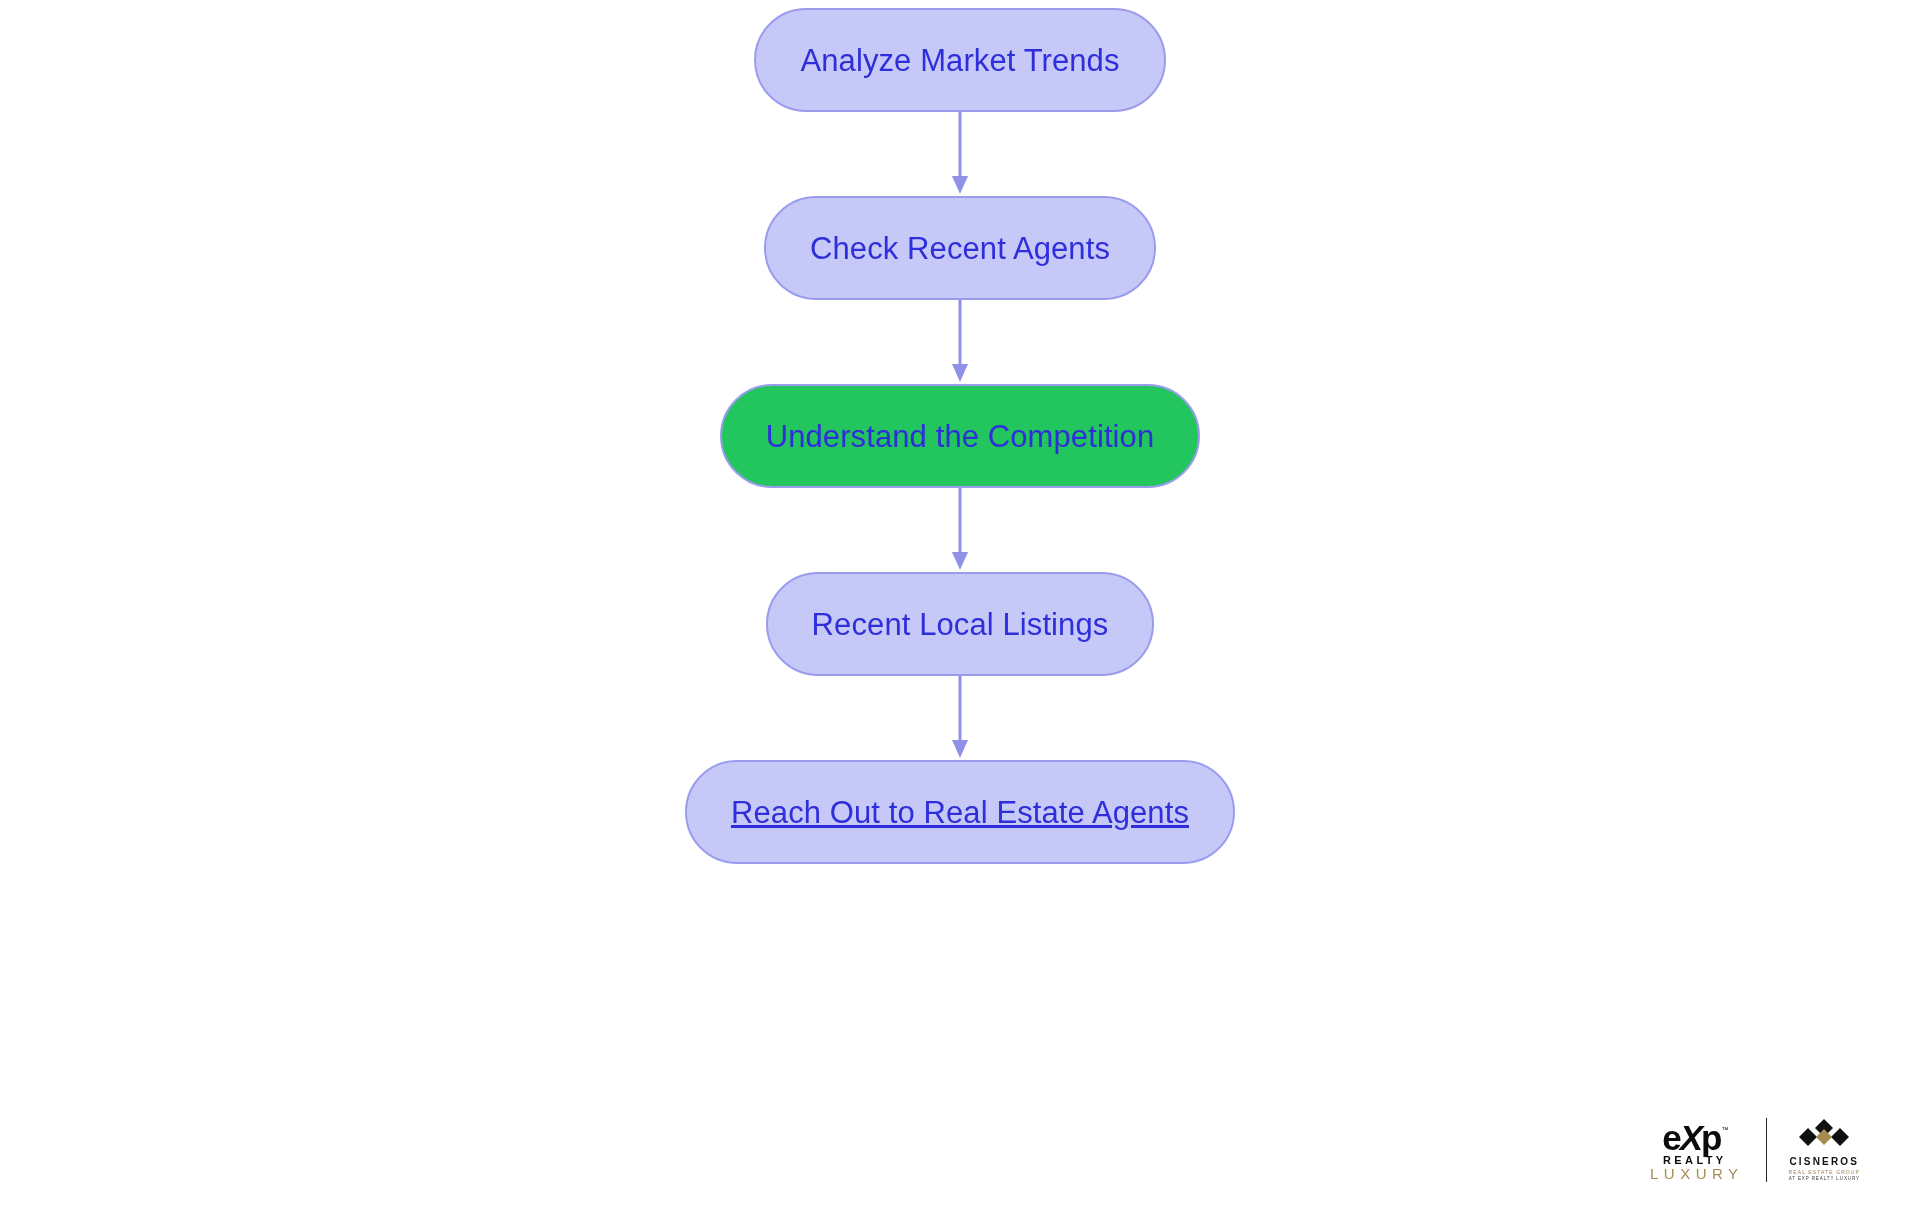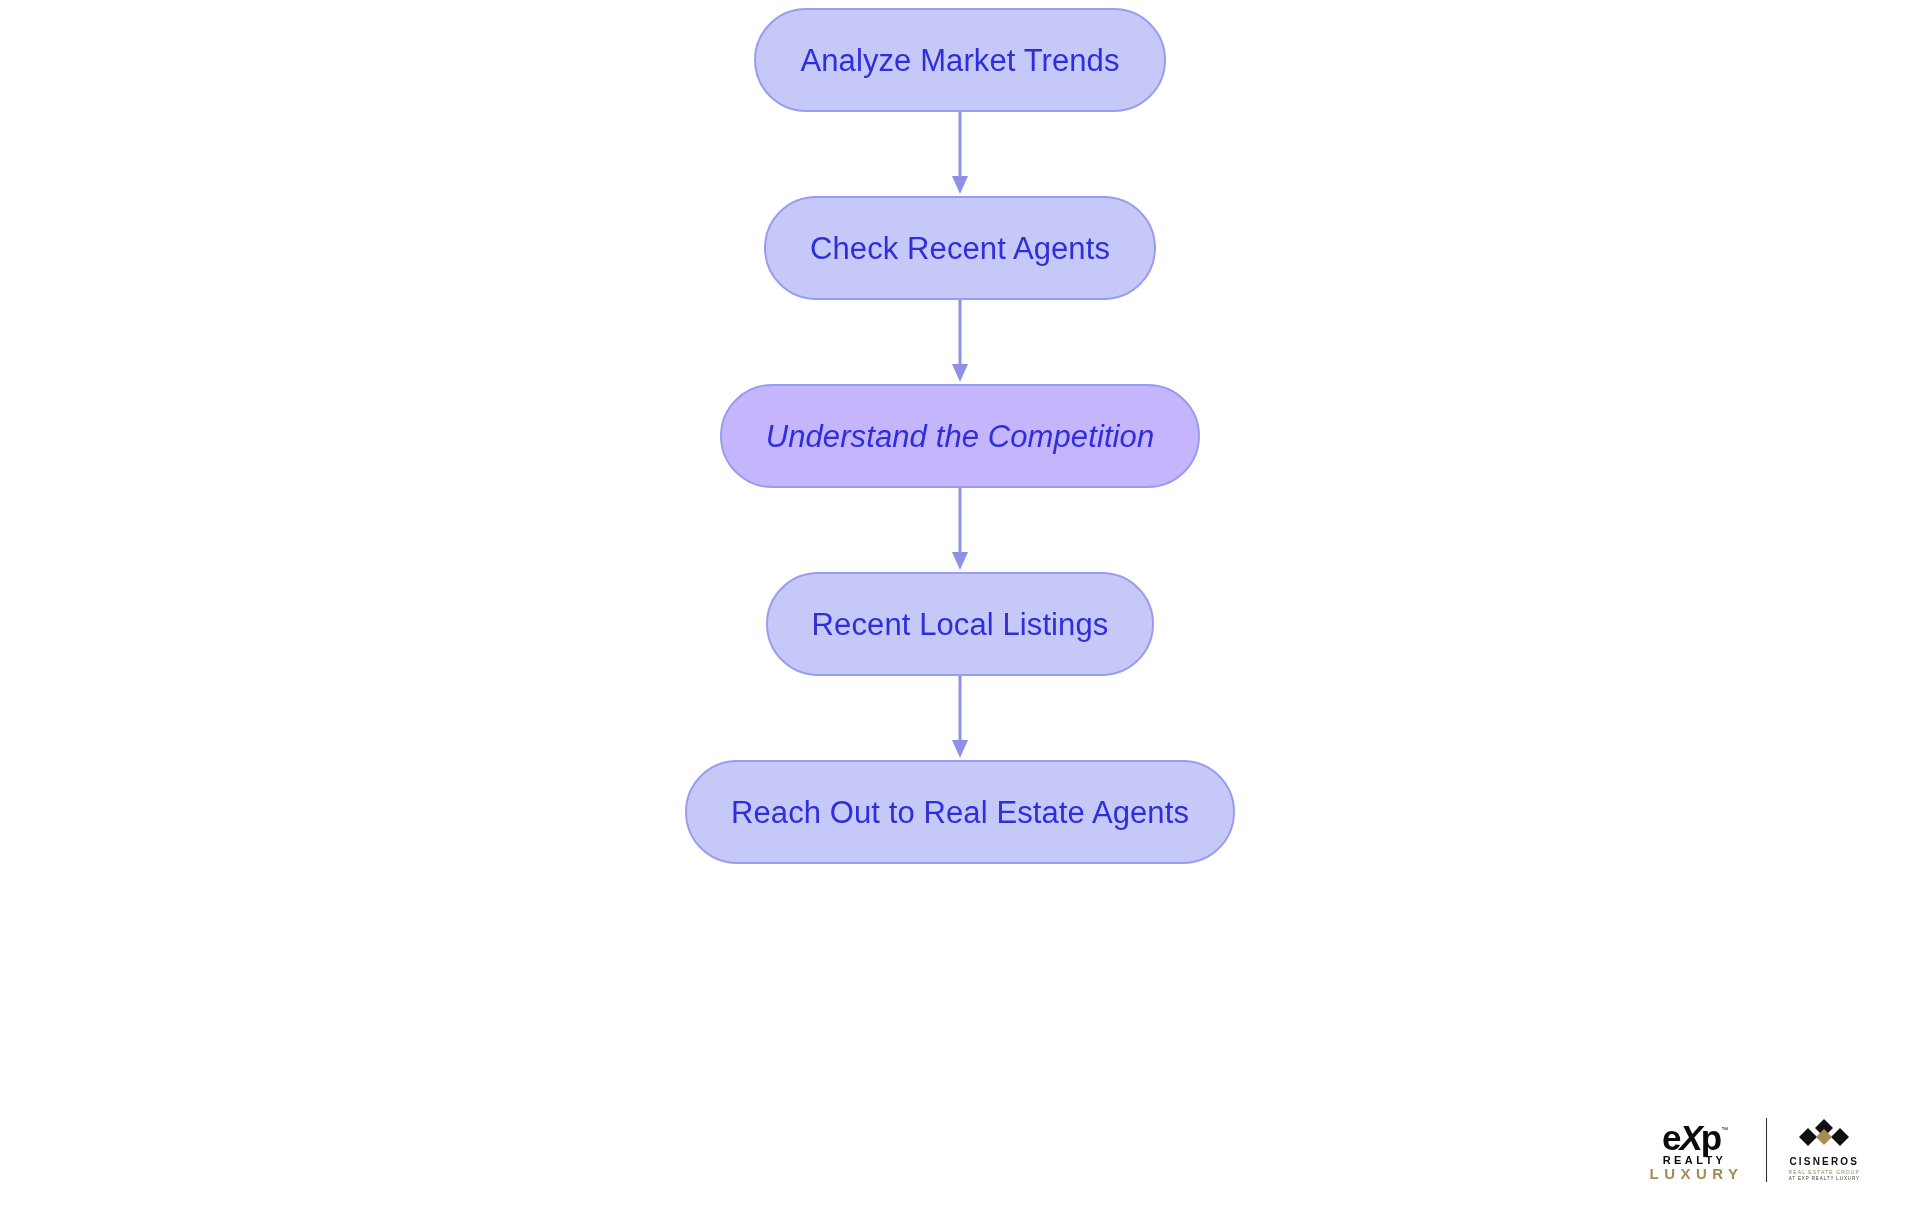--- a/index.html
+++ b/index.html
@@ -106,21 +106,21 @@
   }
   .exp-realty {
     font-size: 11px;
     font-weight: 700;
     letter-spacing: 3.4px;
     color: #0b0b0b;
     margin-top: 0;
   }
   .exp-luxury {
     font-size: 15px;
-    font-weight: 700;
+    font-weight: 400;
     letter-spacing: 5.5px;
     color: #a68b52;
     padding-left: 4px;
   }
 
   .logo-divider {
     width: 1px;
     height: 64px;
     background: #2b2b2b;
   }
@@ -178,21 +178,21 @@
       <span class="node-label" style="color: rgb(46, 46, 219);">Check Recent Agents</span>
     </div>
 
     <div class="connector" style="height:84px;">
       <svg width="40" height="84" viewBox="0 0 40 84" aria-hidden="true">
         <line x1="20" y1="0" x2="20" y2="66" stroke="#8f91e8" stroke-width="3"></line>
         <polygon points="12,64 28,64 20,82" fill="#8f91e8"></polygon>
       </svg>
     </div>
 
-    <div class="node" style="background: #c4b5fd; border-color: rgb(154, 156, 238); color: rgb(46, 46, 219); font-style: italic;">
+    <div class="node" style="background: #22c55e; border-color: rgb(154, 156, 238); color: rgb(46, 46, 219);">
       <span class="node-label" style="color: rgb(46, 46, 219);">Understand the Competition</span>
     </div>
 
     <div class="connector" style="height:84px;">
       <svg width="40" height="84" viewBox="0 0 40 84" aria-hidden="true">
         <line x1="20" y1="0" x2="20" y2="66" stroke="#8f91e8" stroke-width="3"></line>
         <polygon points="12,64 28,64 20,82" fill="#8f91e8"></polygon>
       </svg>
     </div>
 
@@ -200,21 +200,21 @@
       <span class="node-label" style="color: rgb(46, 46, 219);">Recent Local Listings</span>
     </div>
 
     <div class="connector" style="height:84px;">
       <svg width="40" height="84" viewBox="0 0 40 84" aria-hidden="true">
         <line x1="20" y1="0" x2="20" y2="66" stroke="#8f91e8" stroke-width="3"></line>
         <polygon points="12,64 28,64 20,82" fill="#8f91e8"></polygon>
       </svg>
     </div>
 
-    <div class="node" style="background: rgb(198, 200, 248); border-color: rgb(154, 156, 238); color: rgb(46, 46, 219);">
+    <div class="node" style="background: rgb(198, 200, 248); border-color: rgb(154, 156, 238); color: rgb(46, 46, 219); text-decoration: underline;">
       <span class="node-label" style="color: rgb(46, 46, 219);">Reach Out to Real Estate Agents</span>
     </div>
 
   </div>
 </div>
 
 <div id="logo-lockup">
 
   <div class="exp-logo">
     <div class="exp-wordmark">

